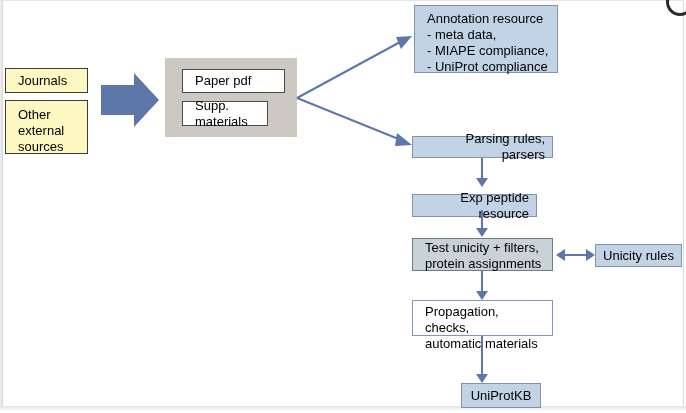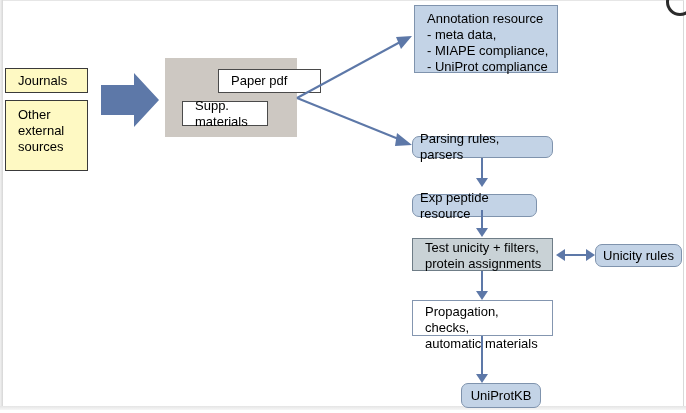--- a/index.html
+++ b/index.html
@@ -48,21 +48,21 @@
   .node {
     position: absolute;
     box-sizing: border-box;
     display: flex;
     align-items: center;
     color: #000000;
     font-size: 13px;
     line-height: 16px;
     white-space: pre-line;
   }
-  .node.center { justify-content: center; text-align: left; border-radius: 7px; }
+  .node.center { justify-content: center; text-align: right; }
   .node.left { justify-content: flex-start; text-align: left; padding-left: 12px; }
 
   
   .box-white {
     background: #fef9c3;
     border: 1px solid #3a3a3a;
     padding: 0 7px;
   }
   
   .box-white-blue {
@@ -151,33 +151,33 @@
   <div id="frame"></div>
   <div id="frame-left-edge"></div>
   <div id="frame-bottom-edge"></div>
 
   <div id="corner-artifact"></div>
 
   <div class="node box-white left" style="left:5px; top:68px; width:83px; height:25px;">
     <span>Journals</span>
   </div>
 
-  <div class="node box-white left" style="left:5px; top:100px; width:83px; height:71px; align-items:flex-start; padding-top:6px;">
+  <div class="node box-white left" style="left:5px; top:100px; width:83px; height:54px; align-items:flex-start; padding-top:6px;">
     <span>Other
 external
 sources</span>
   </div>
 
   <svg class="svg-layer" viewBox="0 0 686 413">
     <polygon points="101,85 134,85 134,73 159,100 134,127 134,115 101,115" fill="#5d78a8"></polygon>
   </svg>
 
   <div id="container-box" style="left:165px; top:58px; width:132px; height:79px;"></div>
 
-  <div class="node inner-box left" style="left:182px; top:69px; width:103px; height:24px;margin-left:36px;">
+  <div class="node inner-box left" style="left:182px; top:69px; width:103px; height:24px;">
     <span>Paper pdf</span>
   </div>
 
   <div class="node inner-box left" style="left:182px; top:101px; width:86px; height:25px;">
     <span>Supp. materials</span>
   </div>
 
   <svg class="svg-layer" viewBox="0 0 686 413">
 
     <g>

